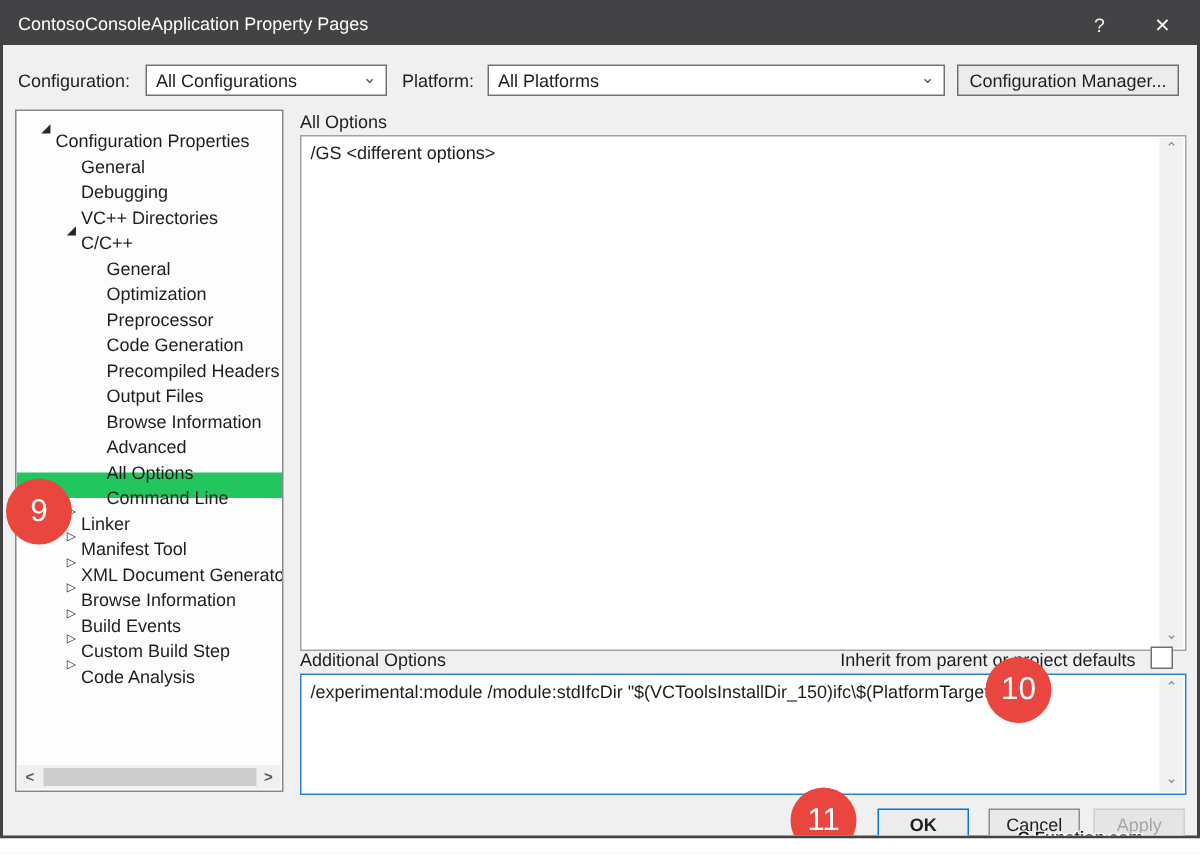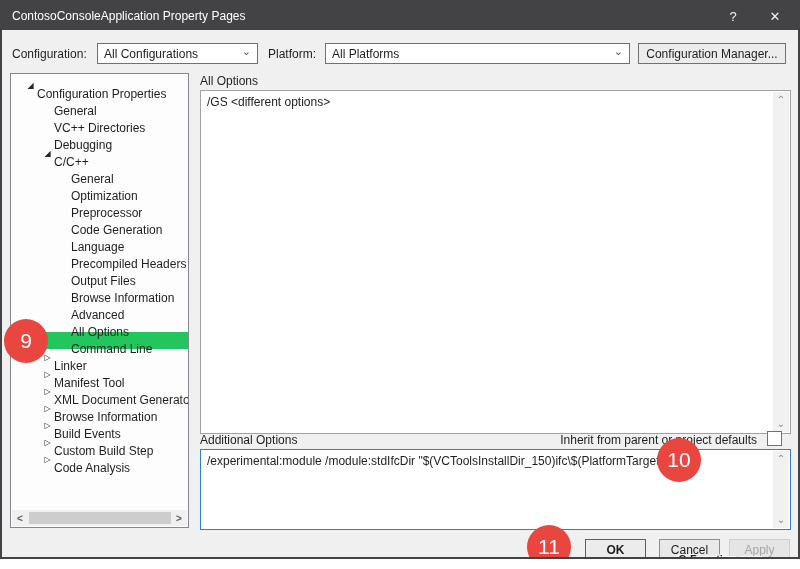--- a/index.html
+++ b/index.html
@@ -134,49 +134,45 @@
         <div class="tree-row">
           <span class="twisty" style="margin-left: 13px;">◢</span>
           <span class="lbl">Configuration Properties</span>
         </div>
         <div class="tree-row">
           <span class="twisty" style="margin-left: 30px;"></span>
           <span class="lbl">General</span>
         </div>
         <div class="tree-row">
           <span class="twisty" style="margin-left: 30px;"></span>
+          <span class="lbl">Debugging</span>
+        </div>
+        <div class="tree-row">
+          <span class="twisty" style="margin-left: 30px;"></span>
           <span class="lbl">VC++ Directories</span>
-        </div>
-        <div class="tree-row">
-          <span class="twisty" style="margin-left: 30px;"></span>
-          <span class="lbl">Debugging</span>
         </div>
         <div class="tree-row">
           <span class="twisty" style="margin-left: 30px;">◢</span>
           <span class="lbl">C/C++</span>
         </div>
         <div class="tree-row">
           <span class="twisty" style="margin-left: 47px;"></span>
           <span class="lbl">General</span>
         </div>
         <div class="tree-row">
           <span class="twisty" style="margin-left: 47px;"></span>
           <span class="lbl">Optimization</span>
         </div>
         <div class="tree-row">
           <span class="twisty" style="margin-left: 47px;"></span>
           <span class="lbl">Preprocessor</span>
         </div>
         <div class="tree-row">
           <span class="twisty" style="margin-left: 47px;"></span>
           <span class="lbl">Code Generation</span>
-        </div>
-        <div class="tree-row">
-          <span class="twisty" style="margin-left: 47px;"></span>
-          <span class="lbl">Language</span>
         </div>
         <div class="tree-row">
           <span class="twisty" style="margin-left: 47px;"></span>
           <span class="lbl">Precompiled Headers</span>
         </div>
         <div class="tree-row">
           <span class="twisty" style="margin-left: 47px;"></span>
           <span class="lbl">Output Files</span>
         </div>
         <div class="tree-row">

